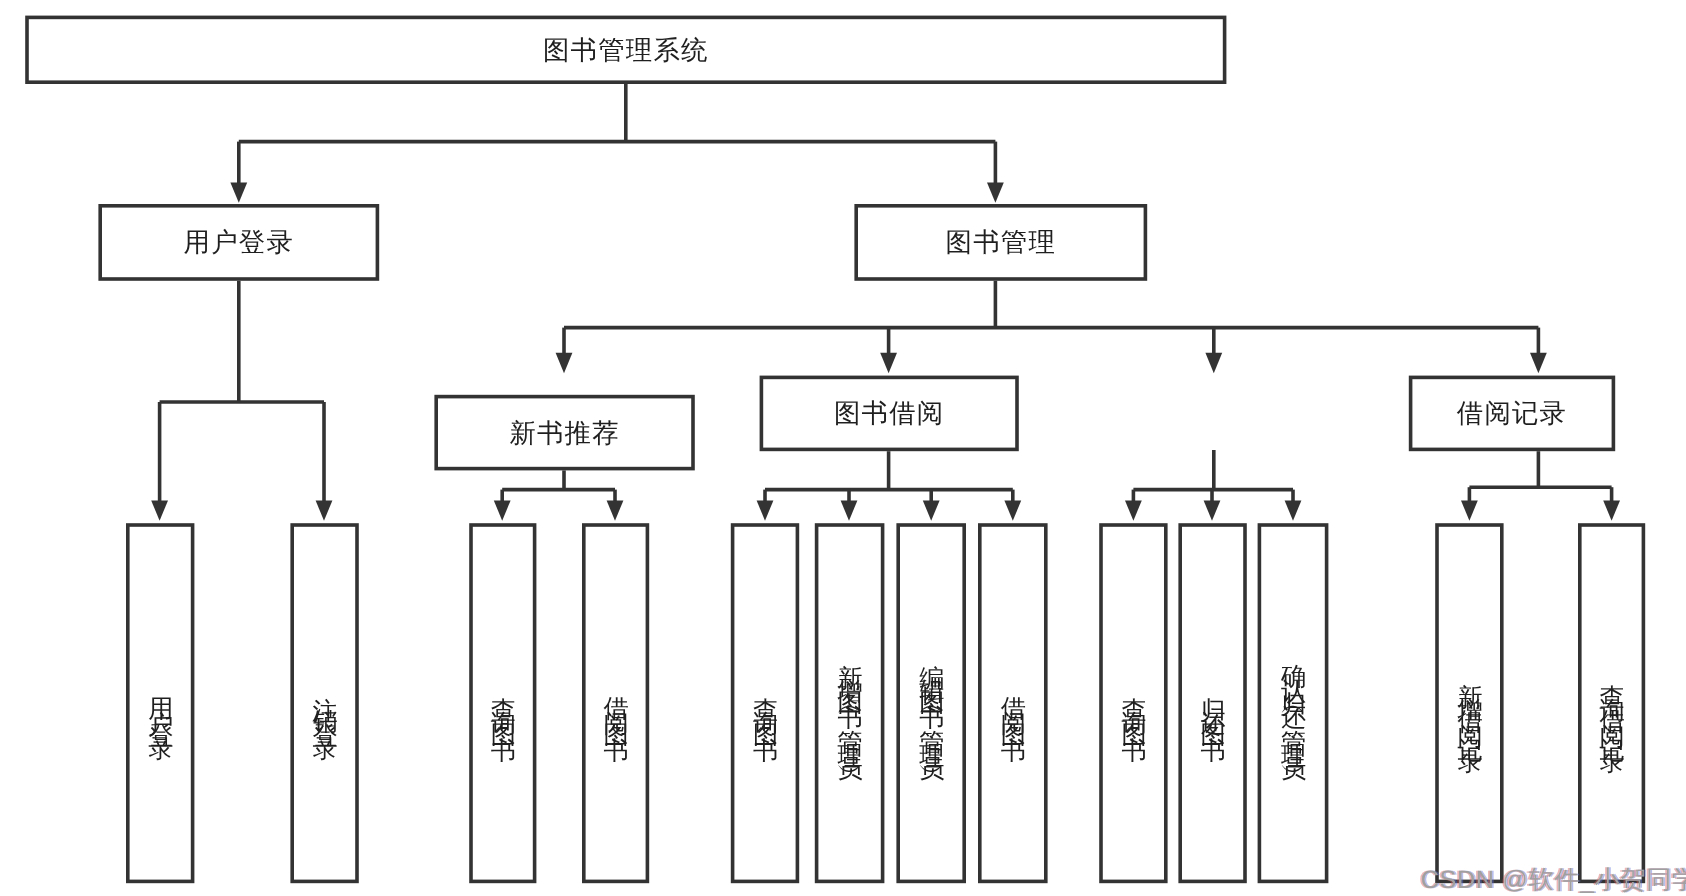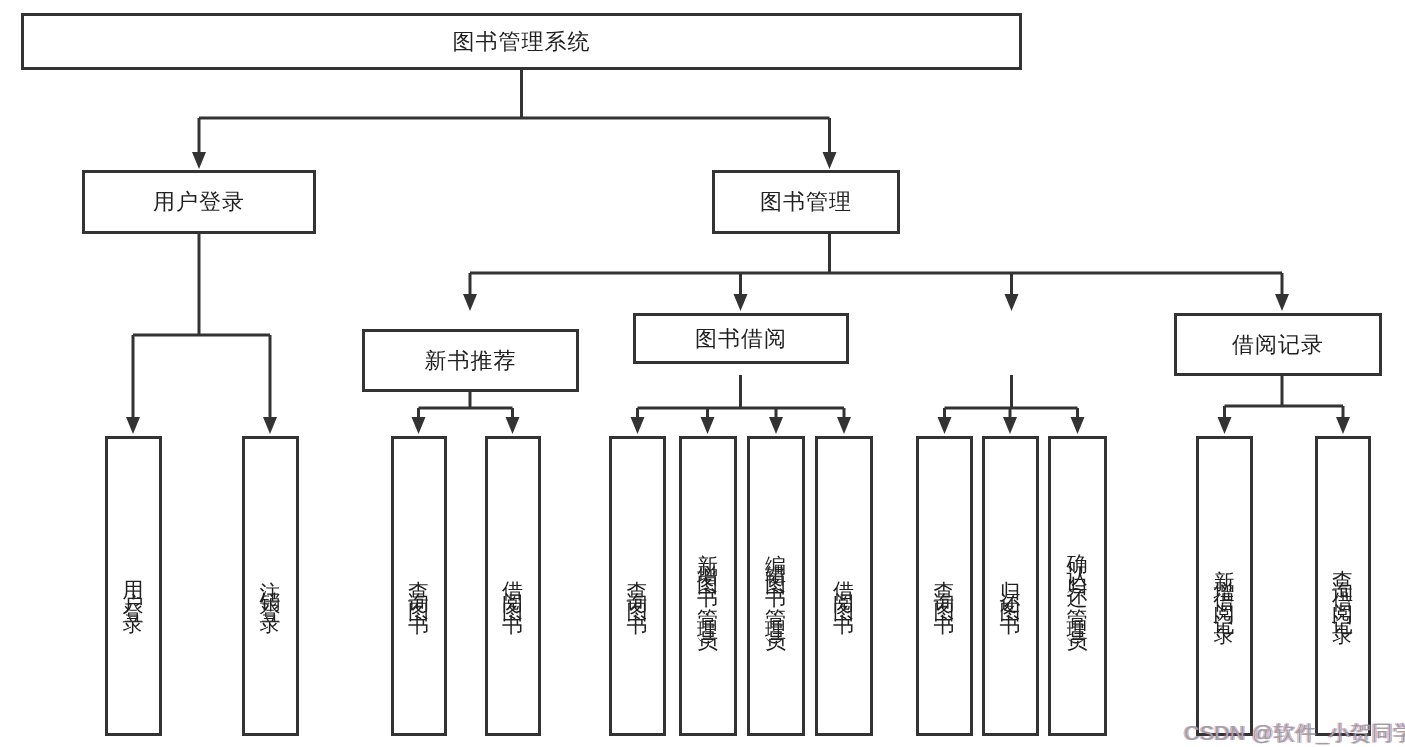--- a/index.html
+++ b/index.html
@@ -135,25 +135,25 @@
       <line x1="1224.5" y1="406" x2="1224.5" y2="419"></line>
       <polygon points="1217.5,417 1231.5,417 1224.5,434"></polygon>
       <line x1="1343" y1="406" x2="1343" y2="419"></line>
       <polygon points="1336,417 1350,417 1343,434"></polygon>
     </g>
   </svg>
 
   <div class="node hbox" style="left:21px; top:13px; width:1001px; height:57px;">图书管理系统</div>
 
   <div class="node hbox" style="left:82px; top:170px; width:234px; height:64px;">用户登录</div>
-  <div class="node hbox" style="left:712px; top:170px; width:188px; height:64px;">图书管理</div>
+  <div class="node hbox" style="left:712px; top:170px; width:244px; height:64px;">图书管理</div>
 
   <div class="node hbox" style="left:362px; top:313px; width:217px; height:63px;margin-top:16px;">新书推荐</div>
-  <div class="node hbox" style="left:633px; top:313px; width:216px; height:51px;text-align:right;">图书借阅</div>
-  <div class="node hbox" style="left:1174px; top:313px; width:208px; height:63px;">借阅记录</div>
+  <div class="node hbox" style="left:633px; top:313px; width:216px; height:63px;text-align:right;">图书借阅</div>
+  <div class="node hbox" style="left:1174px; top:313px; width:172px; height:63px;">借阅记录</div>
 
   <div class="node vbox" style="left:105px; top:436px; width:57px; height:300px;">用户登录</div>
   <div class="node vbox" style="left:242px; top:436px; width:57px; height:300px;">注销登录</div>
 
   <div class="node vbox" style="left:391px; top:436px; width:56px; height:300px;">查询图书</div>
   <div class="node vbox" style="left:485px; top:436px; width:56px; height:300px;">借阅图书</div>
 
   <div class="node vbox" style="left:609px; top:436px; width:57px; height:300px;">查询图书</div>
   <div class="node vbox" style="left:679px; top:436px; width:58px; height:300px;">新增图书（管理员）</div>
   <div class="node vbox" style="left:747px; top:436px; width:58px; height:300px;">编辑图书（管理员）</div>

